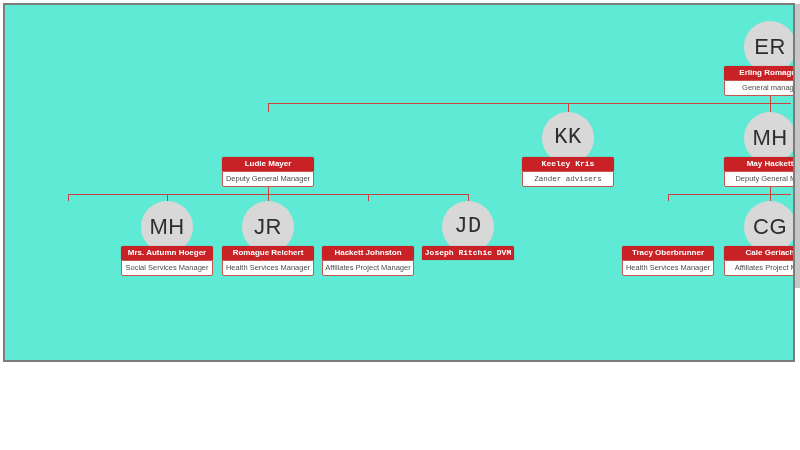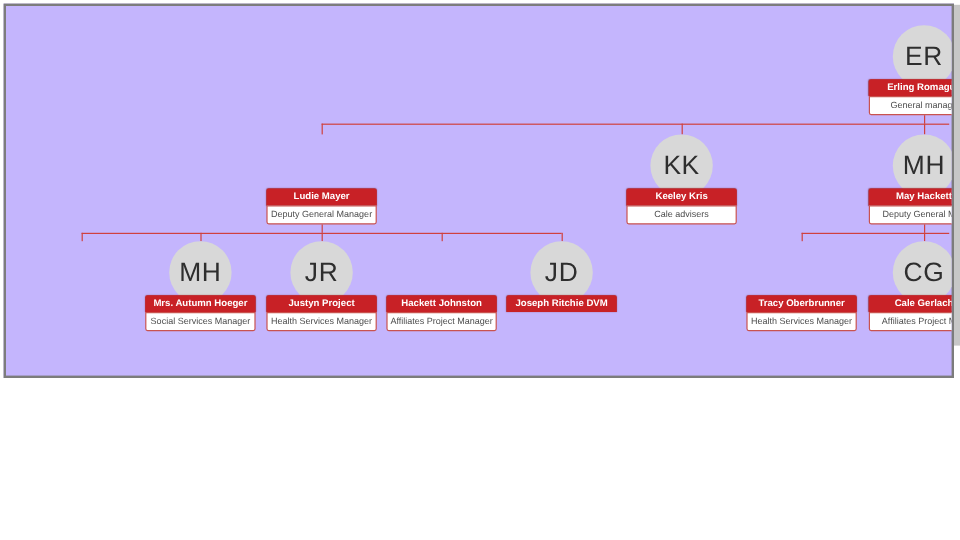--- a/index.html
+++ b/index.html
@@ -6,24 +6,24 @@
     margin: 0; padding: 0;
     width: 800px; height: 450px;
     background: #ffffff;
     font-family: "Liberation Sans", sans-serif;
     overflow: hidden;
     position: relative;
   }
   .canvas {
     position: absolute;
     left: 3px; top: 3px;
-    width: 792px; height: 312px;
+    width: 792px; height: 359px;
     border: 2px solid #7c7c7c;
     box-sizing: border-box;
-    background: #c4b5fd;
+    background: #5eead4;
     overflow: hidden;
   }
   .layer { position: absolute; left: 0; top: 0; width: 100%; height: 100%; }
   .line { position: absolute; background: var(--line-red, #d0413e); }
   .line.h { height: 1px; }
   .line.v { width: 1px; }
   .node { position: absolute; width: 92px; height: 76px; }
   .avatar {
     position: absolute; left: 20px; top: 0;
     width: 52px; height: 52px;
@@ -99,53 +99,53 @@
     <div class="avatar">
       <span class="initials">ER</span>
     </div>
     <div class="badge">Erling Romague</div>
     <div class="role">General manage</div>
   </div>
       <div class="node" style="left: 217px; top: 107px;">
     <div class="badge">Ludie Mayer</div>
     <div class="role">Deputy General Manager</div>
   </div>
-      <div class="node" style="left: 517px; top: 107px;">
+      <div class="node" style="left: 517px; top: 107px; font-family: Liberation Mono, monospace;">
     <div class="avatar">
       <span class="initials">KK</span>
     </div>
     <div class="badge">Keeley Kris</div>
-    <div class="role">Cale advisers</div>
+    <div class="role">Zander advisers</div>
   </div>
       <div class="node" style="left: 719px; top: 107px;">
     <div class="avatar">
       <span class="initials">MH</span>
     </div>
     <div class="badge">May Hackett</div>
     <div class="role">Deputy General Man</div>
   </div>
       <div class="node" style="left: 116px; top: 196px;">
     <div class="avatar">
       <span class="initials">MH</span>
     </div>
     <div class="badge">Mrs. Autumn Hoeger</div>
     <div class="role">Social Services Manager</div>
   </div>
       <div class="node" style="left: 217px; top: 196px;">
     <div class="avatar">
       <span class="initials">JR</span>
     </div>
-    <div class="badge">Justyn Project</div>
+    <div class="badge">Romague Reichert</div>
     <div class="role">Health Services Manager</div>
   </div>
       <div class="node" style="left: 317px; top: 196px;">
     <div class="badge">Hackett Johnston</div>
     <div class="role">Affiliates Project Manager</div>
   </div>
-      <div class="node" style="left: 417px; top: 196px;">
+      <div class="node" style="left: 417px; top: 196px; font-family: Liberation Mono, monospace;">
     <div class="avatar">
       <span class="initials">JD</span>
     </div>
     <div class="badge">Joseph Ritchie DVM</div>
   </div>
       <div class="node" style="left: 617px; top: 196px;">
     <div class="badge">Tracy Oberbrunner</div>
     <div class="role">Health Services Manager</div>
   </div>
       <div class="node" style="left: 719px; top: 196px;">

